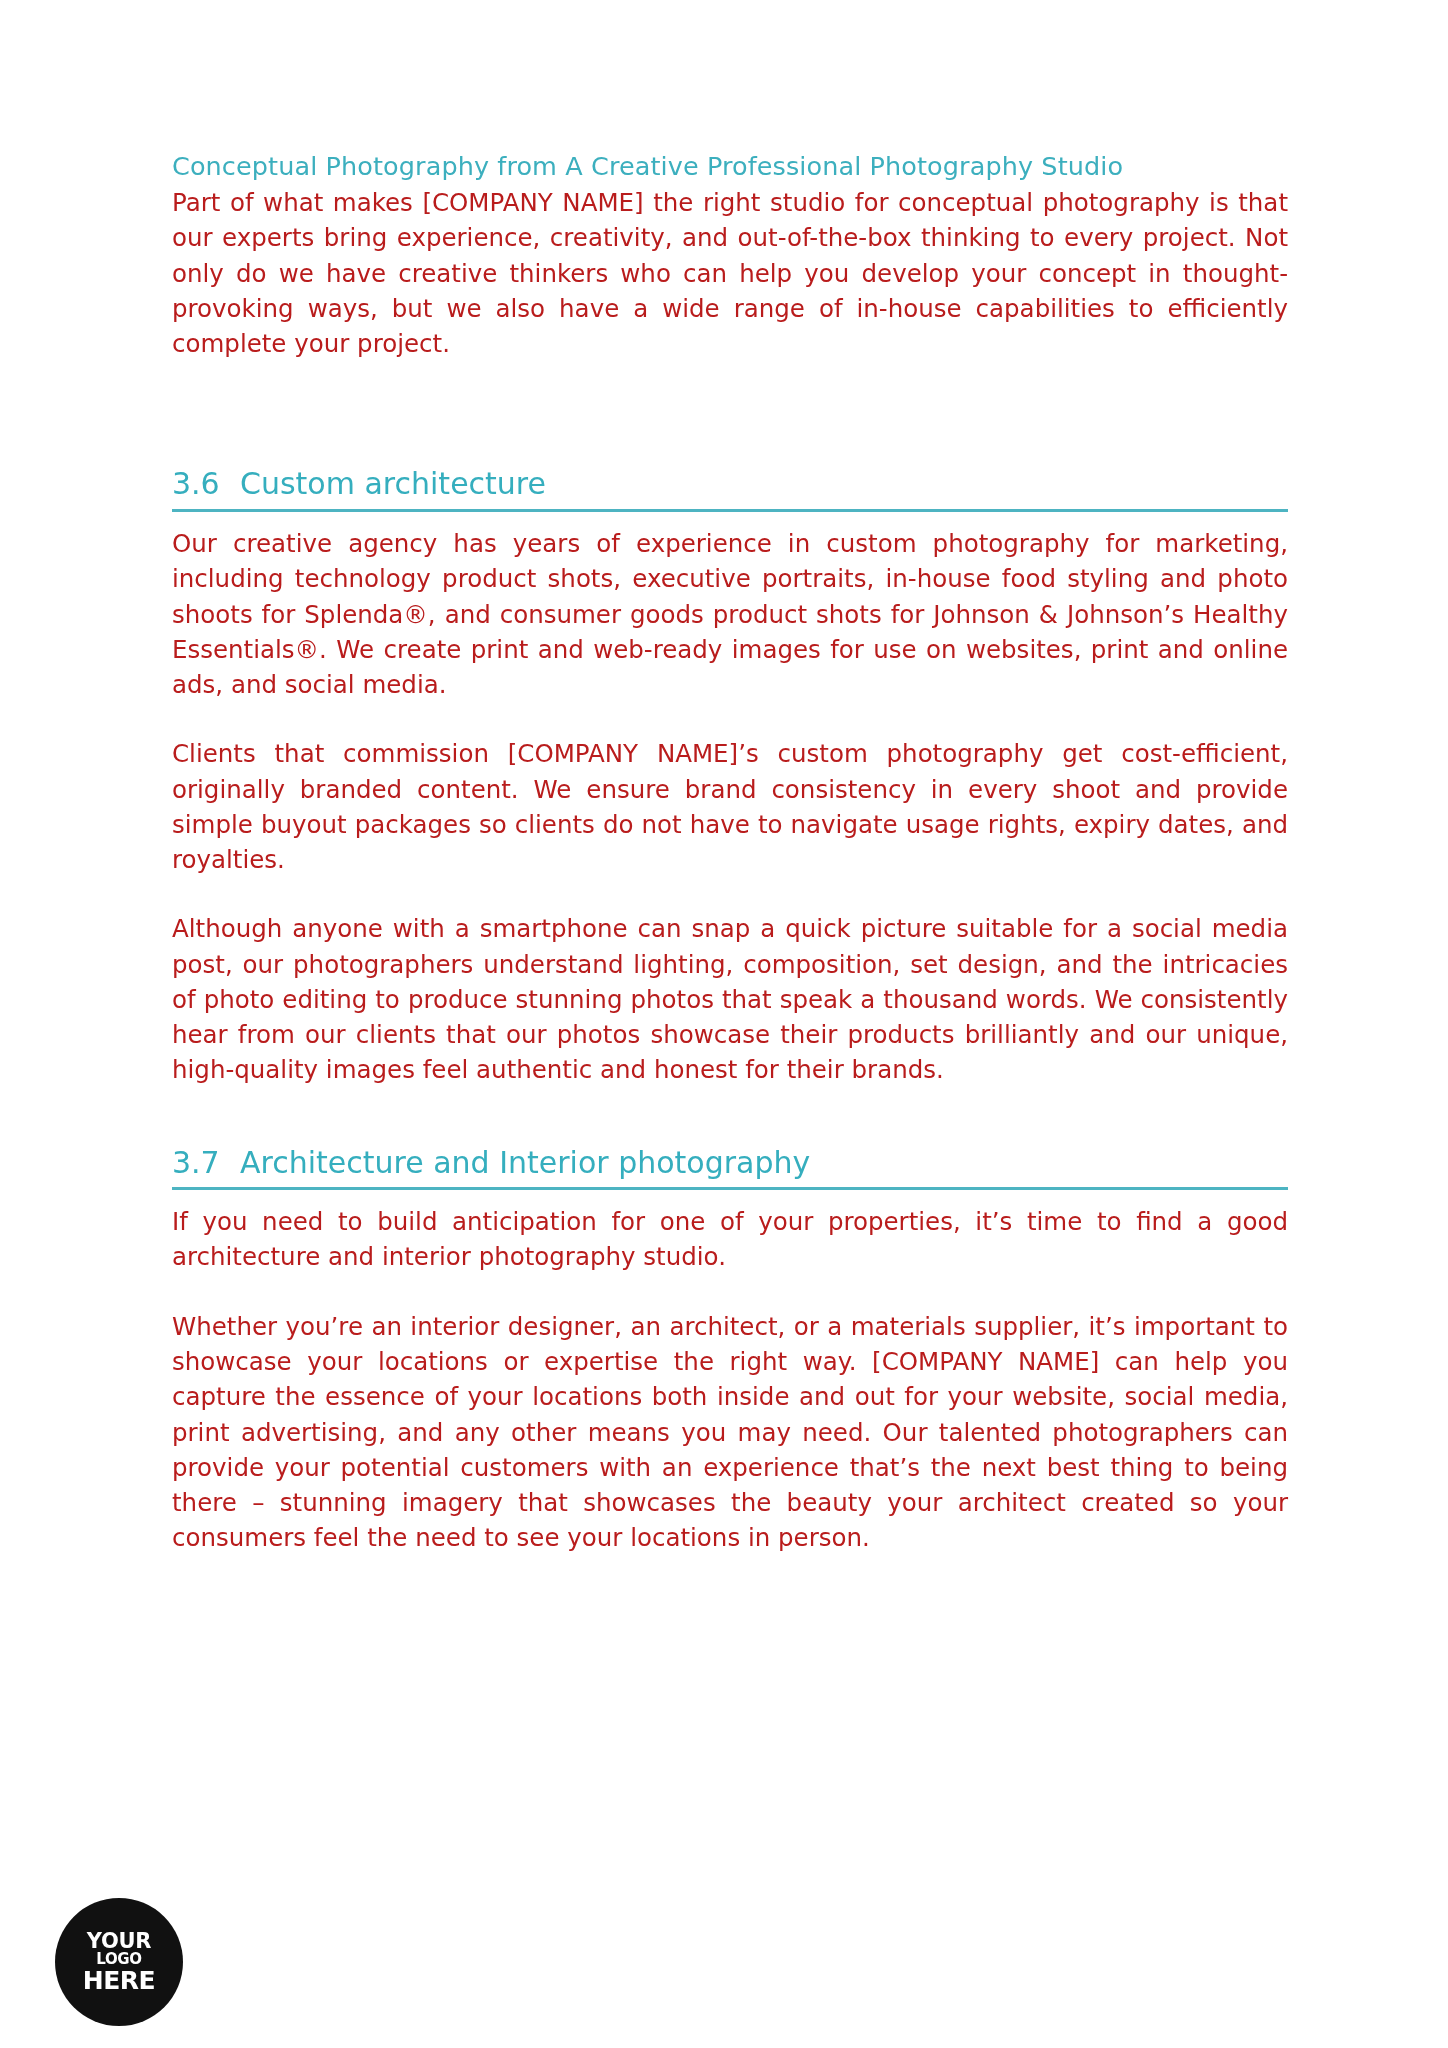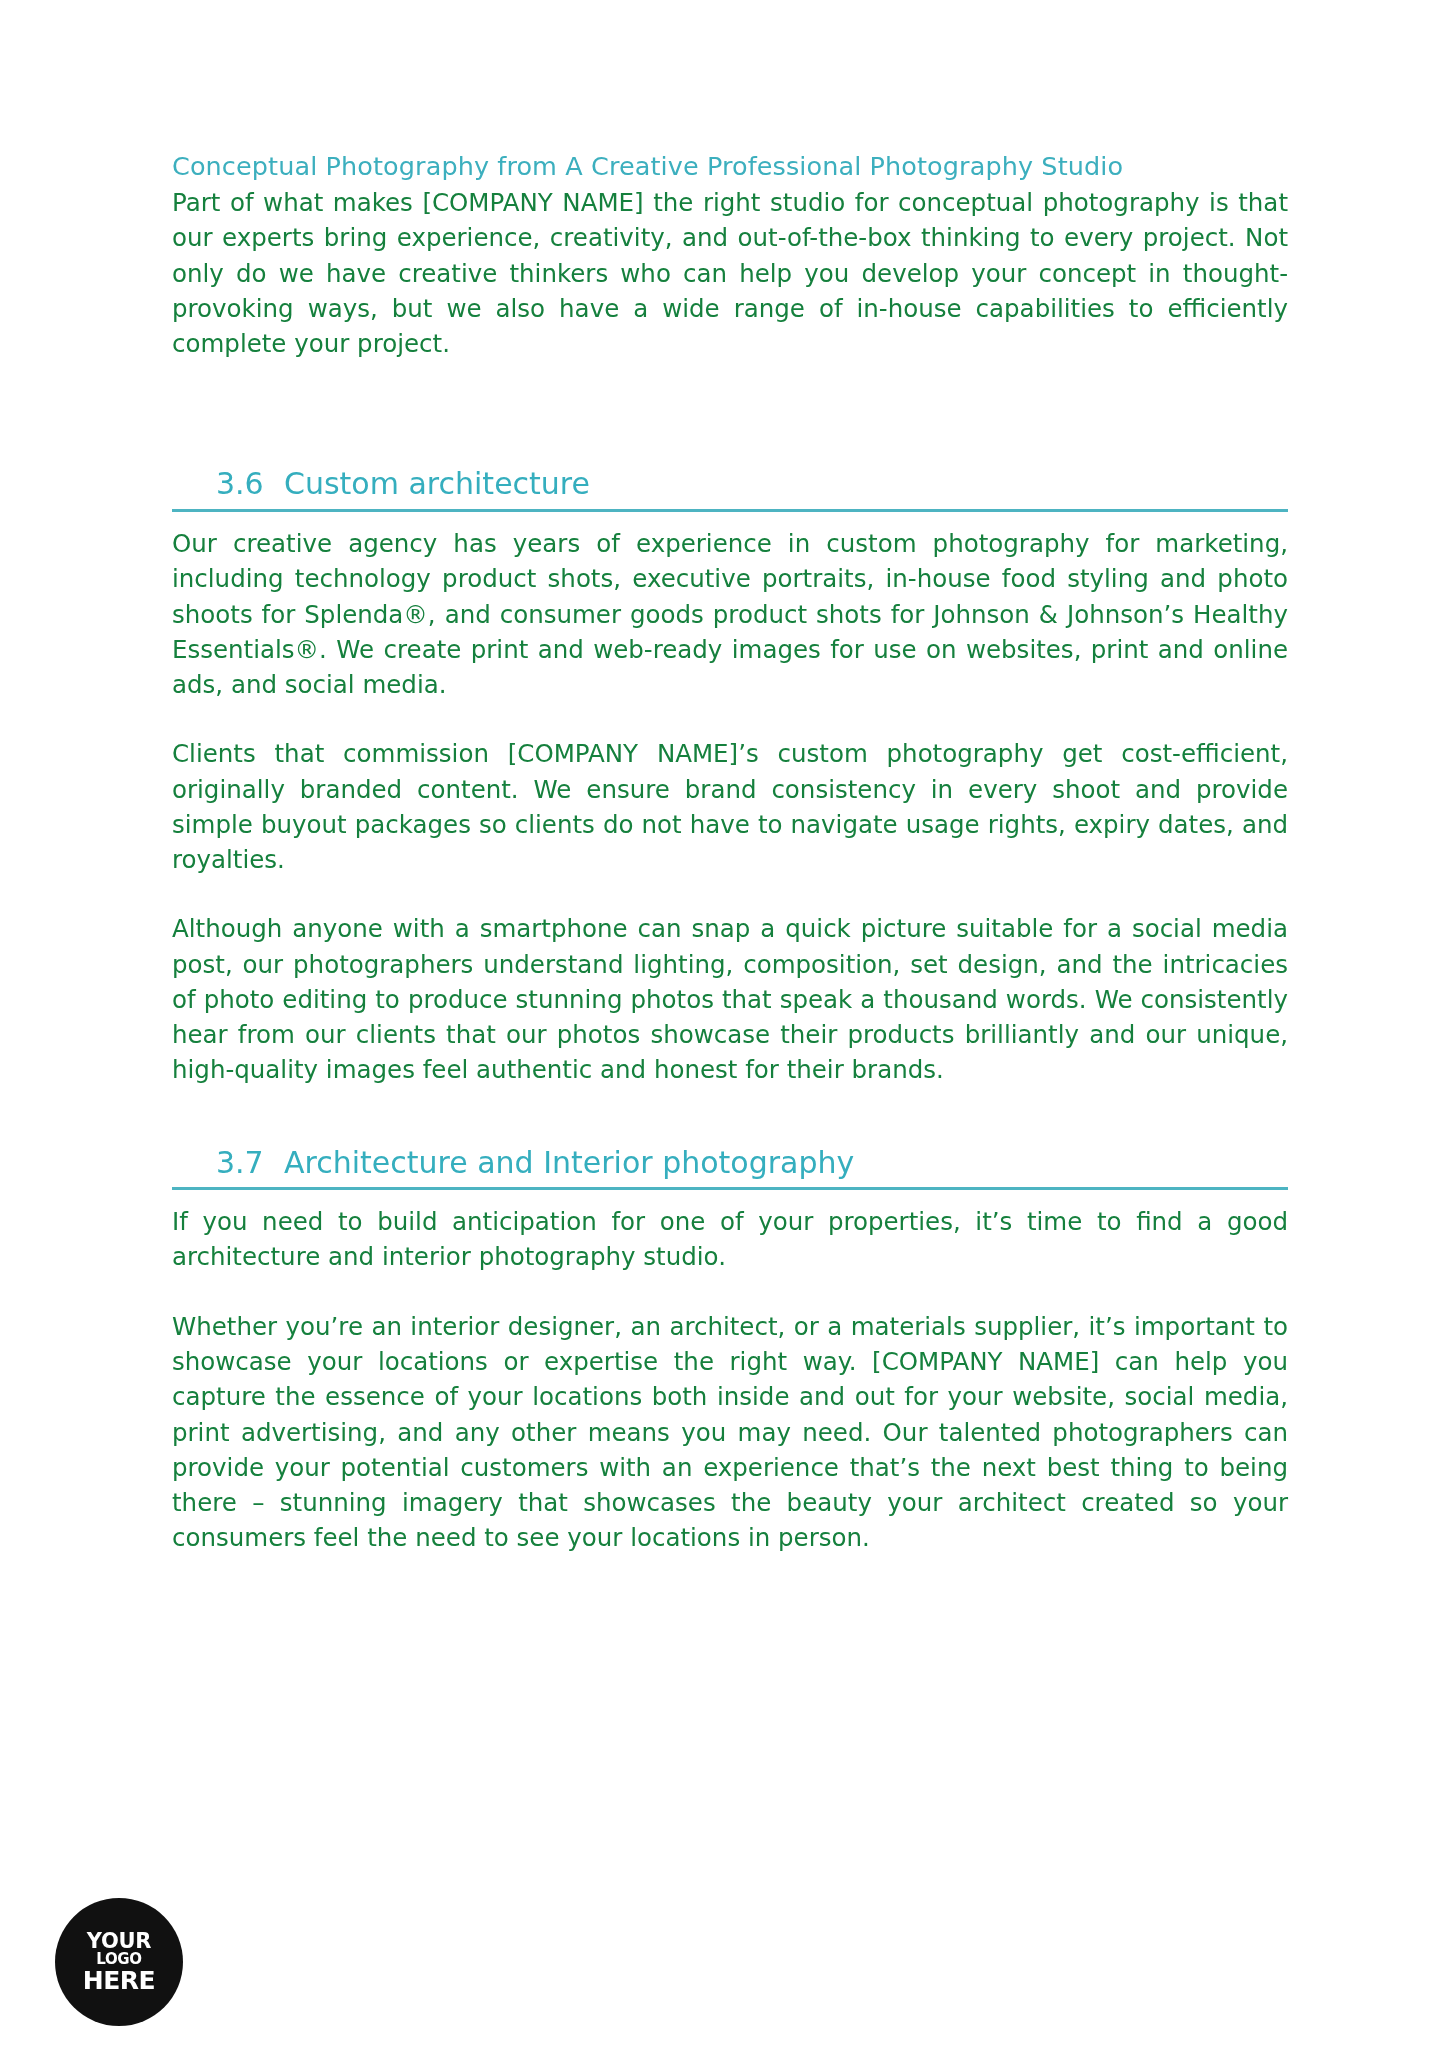--- a/index.html
+++ b/index.html
@@ -45,32 +45,31 @@
     font-weight: 400;
     line-height: 1.25;
     margin: 0;
     padding: 0 0 6px 0;
     display: block;
     white-space: nowrap;
   }
   .section-heading .num {
     display: inline-block;
     min-width: 68px;
-    margin-left: 44px;
   }
   .heading-rule {
     height: 3px;
     background: #4DB4C2;
     width: 100%;
     margin: 0 0 14px 0;
   }
 
   
   .para {
-    color: #15803d;
+    color: #b91c1c;
     font-size: 24.5px;
     line-height: 1.44;
     text-align: justify;
     text-justify: inter-word;
     margin: 0;
     padding: 0;
     hyphens: none;
   }
   .para-gap {
     height: 34px;

